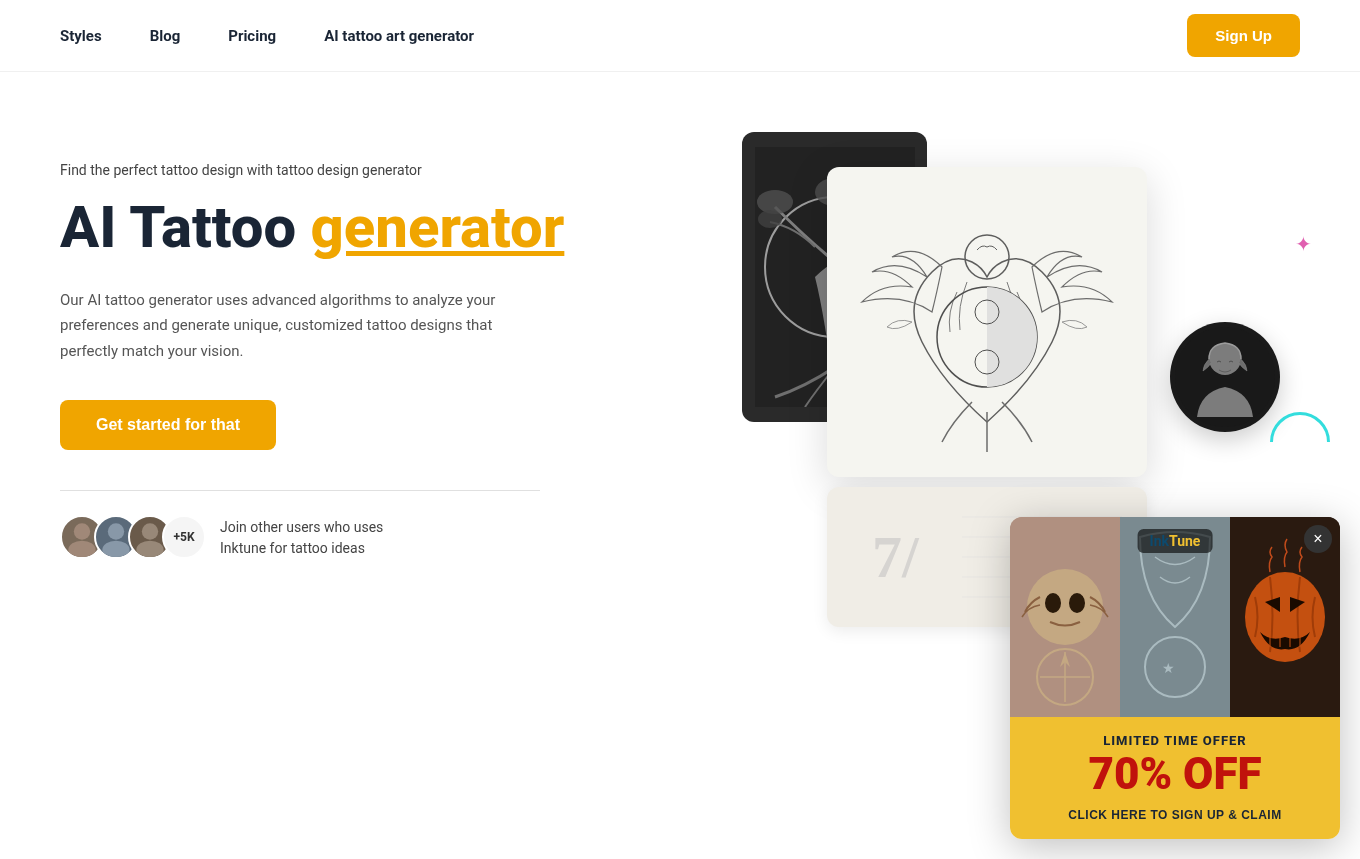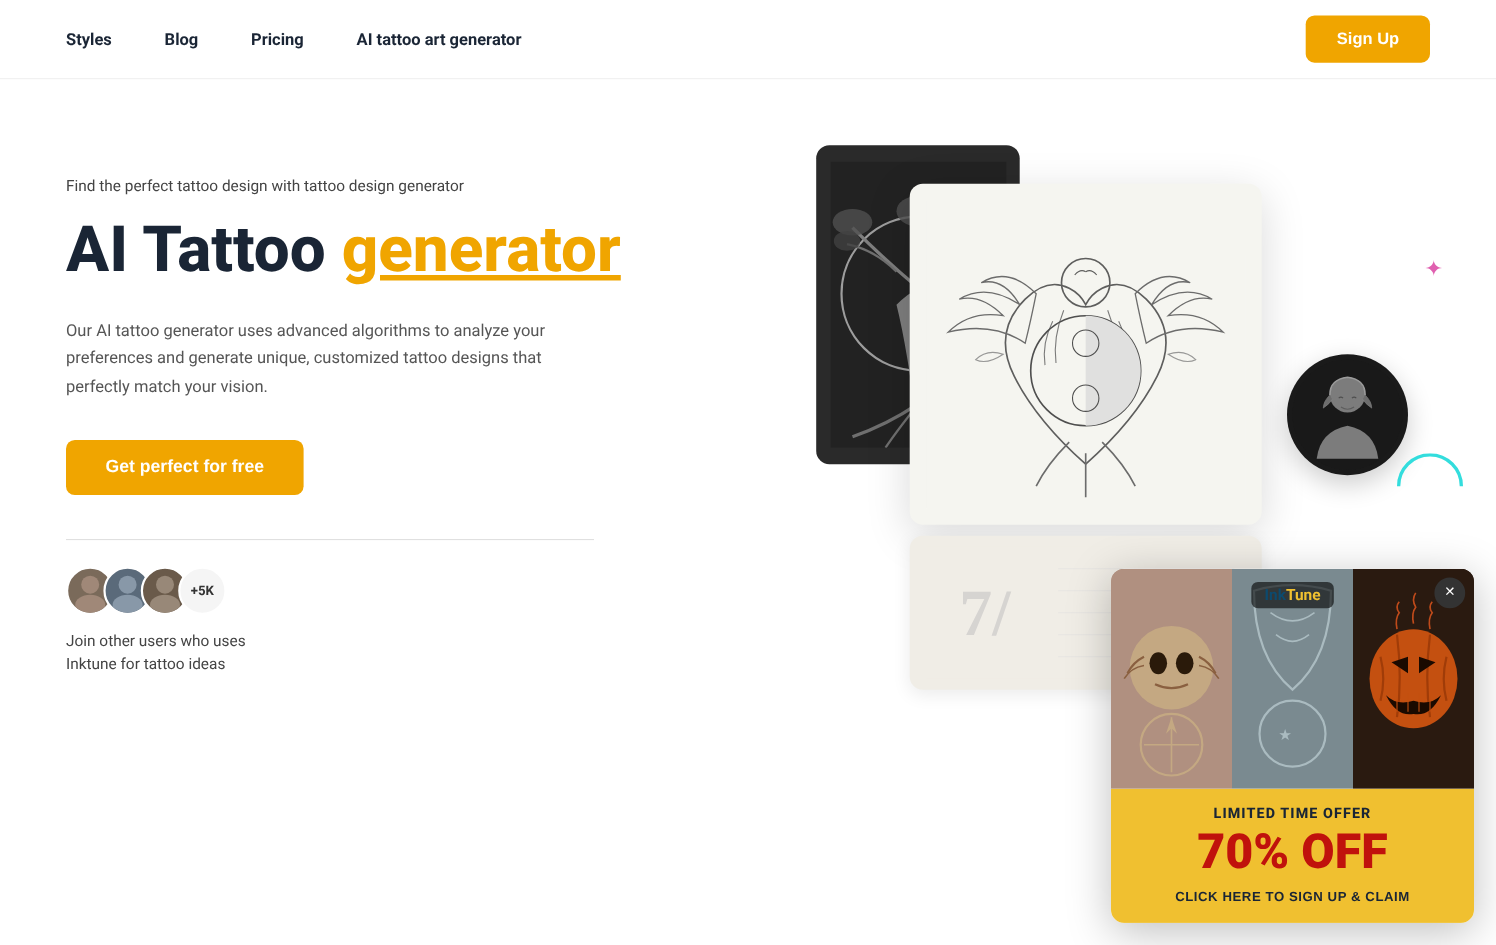--- a/index.html
+++ b/index.html
@@ -90,23 +90,22 @@
       margin-bottom: 40px;
     }
     .divider {
       border: none;
       border-top: 1px solid #e0e0e0;
       margin-bottom: 24px;
       max-width: 480px;
     }
     .social-proof {
       display: flex;
-      align-items: flex-start;
+      align-items: flex-end;
       gap: 14px;
-      flex-direction: column;
     }
     .avatars {
       display: flex;
     }
     .avatar-circle {
       width: 44px;
       height: 44px;
       border-radius: 50%;
       border: 2px solid #fff;
       overflow: hidden;
@@ -344,21 +343,21 @@
   <button class="signup-btn">Sign Up</button>
 </nav>
 
 <section class="hero">
   <div class="hero-left">
     <p class="hero-subtitle">Find the perfect tattoo design with tattoo design generator</p>
     <h1 class="hero-title">
       <span>AI Tattoo </span><span class="hero-title-underline">generator</span>
     </h1>
     <p class="hero-description">Our AI tattoo generator uses advanced algorithms to analyze your preferences and generate unique, customized tattoo designs that perfectly match your vision.</p>
-    <button class="cta-btn">Get perfect for free</button>
+    <button class="cta-btn">Get started for that</button>
     <hr class="divider">
     <div class="social-proof">
       <div class="avatars">
         <div class="avatar-circle" style="background:#7a6a5a;">
           <svg width="44" height="44" viewBox="0 0 44 44">
               <circle cx="22" cy="16" r="9" fill="#a08878"></circle>
               <ellipse cx="22" cy="36" rx="15" ry="10" fill="#a08878"></ellipse>
             </svg>
         </div>
         <div class="avatar-circle" style="background:#5a6a7a;">

